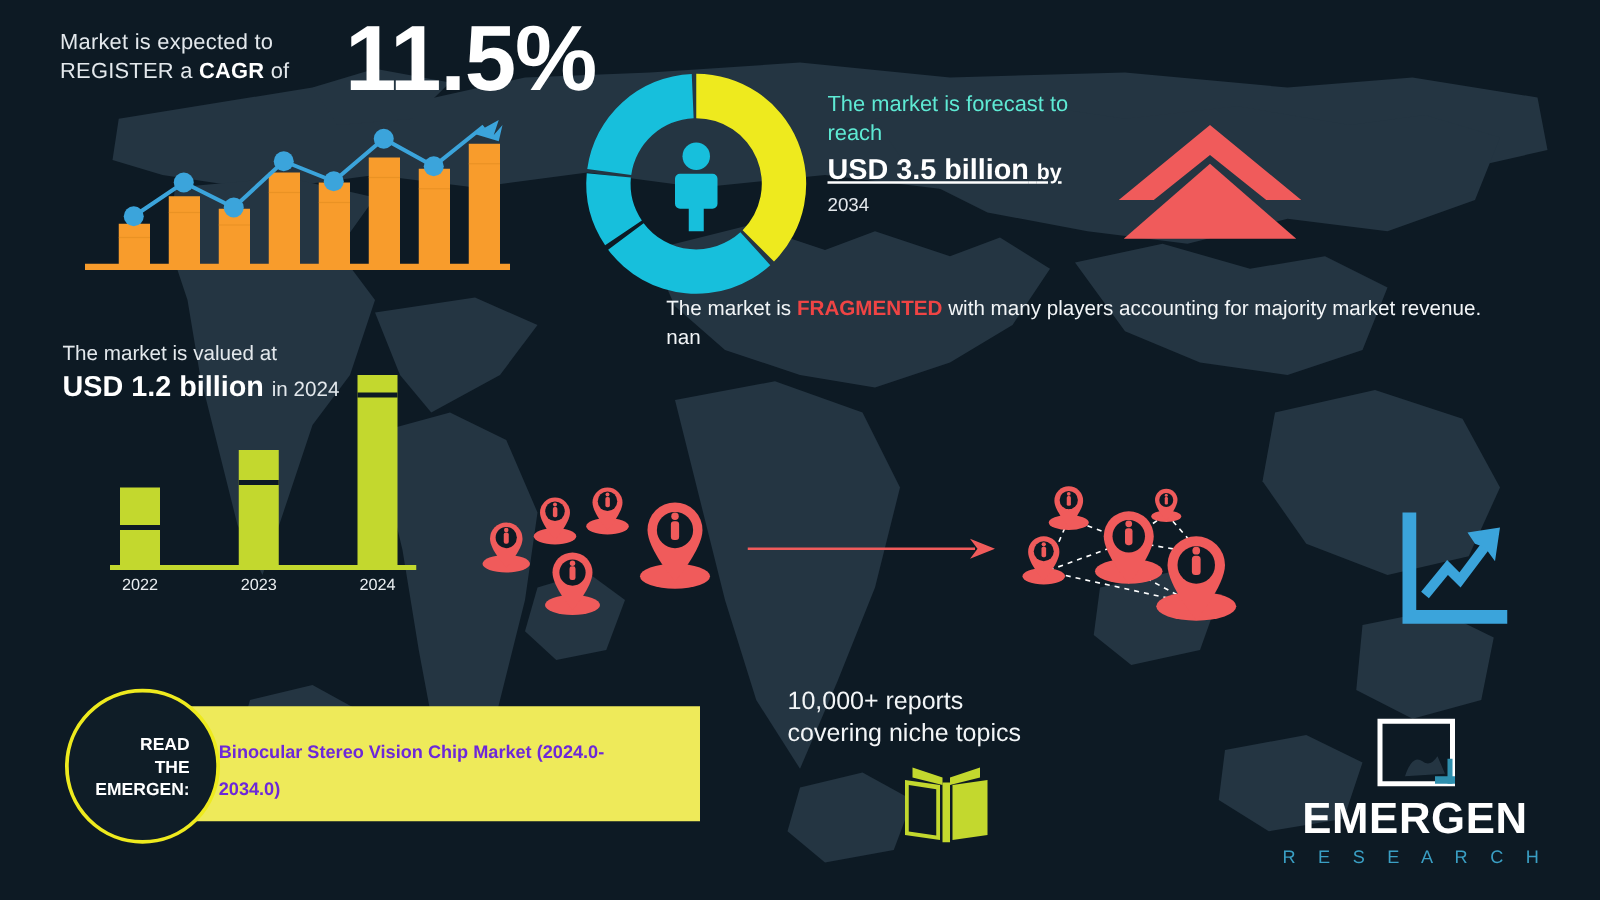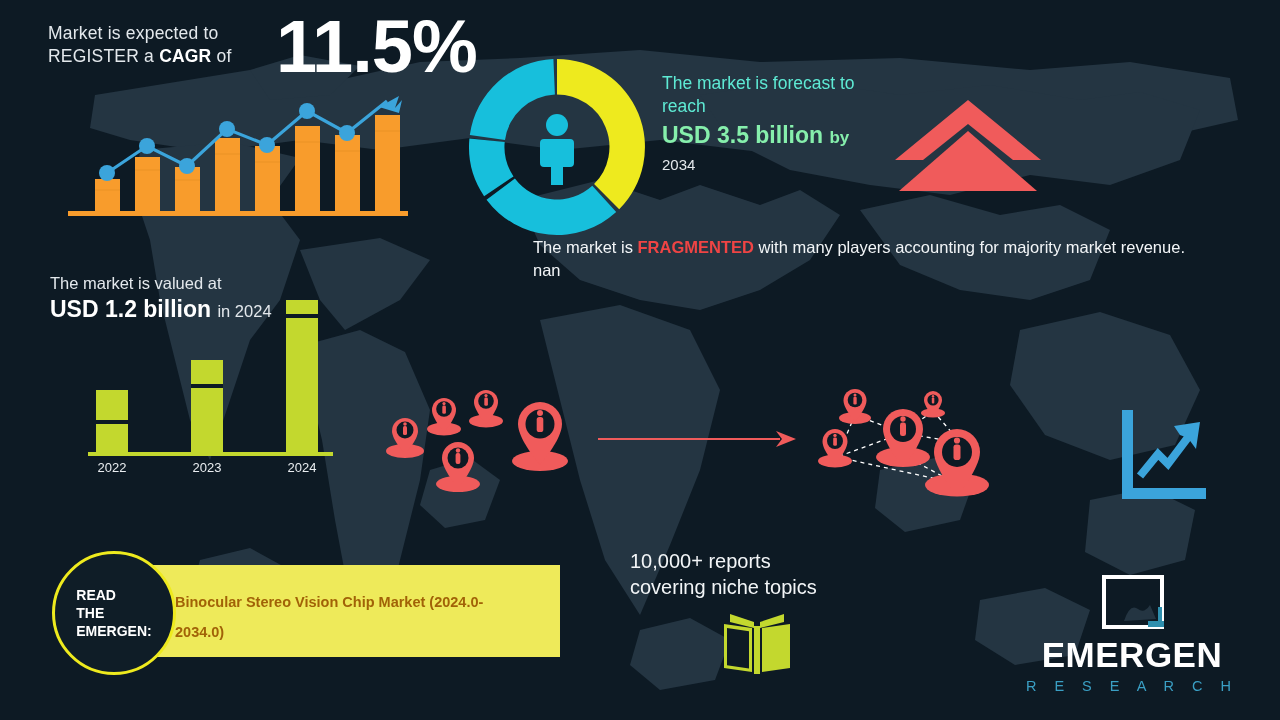--- a/index.html
+++ b/index.html
@@ -28,21 +28,21 @@
 
   
   #orange-chart{left:68px;top:78px;width:340px;height:142px;}
 
   
   #donut{left:462px;top:52px;width:190px;height:190px;}
 
   
   #forecast-block{left:662px;top:72px;width:230px;}
   #forecast-lead{font-size:17.5px;line-height:23px;color:#5eead4;}
-  #forecast-value{font-size:23px;font-weight:bold;color:#86efac;line-height:30px;margin-top:2px;}
+  #forecast-value{font-size:23px;font-weight:bold;color:#ffffff;line-height:30px;margin-top:2px;text-decoration:underline;}
   #forecast-value .small{font-size:17px;font-weight:bold;}
   #forecast-year{font-size:15px;color:#e3e8ec;line-height:23px;}
 
   
   #chevrons{left:893px;top:98px;width:150px;height:95px;}
 
   
   #fragmented{
     left:533px;top:236px;width:680px;
     font-size:16.5px;line-height:23px;color:#f2f5f7;
@@ -65,29 +65,29 @@
 
   
   #growth-icon{left:1118px;top:408px;width:88px;height:92px;}
 
   
   #report-bar{
     left:150px;top:565px;width:410px;height:92px;background:#eeea5a;
   }
   #report-title{
     position:absolute;left:25px;top:22px;width:345px;
-    font-size:14.5px;font-weight:bold;color:#a16207;line-height:30px;
+    font-size:14.5px;font-weight:bold;color:#6d28d9;line-height:30px;
   }
   #report-circle{
     left:52px;top:551px;width:118px;height:118px;border-radius:50%;
     background:#0f1d27;border:3px solid #eeea1e;
     display:flex;align-items:center;justify-content:center;
   }
   #report-circle-label{
-    font-size:14px;font-weight:bold;color:#ffffff;text-align:left;line-height:18px;
+    font-size:14px;font-weight:bold;color:#ffffff;text-align:right;line-height:18px;
   }
 
   
   #reports-block{left:630px;top:548px;width:300px;}
   #reports-text{font-size:20px;color:#f2f5f7;line-height:26px;}
   #book-icon{left:718px;top:612px;width:78px;height:62px;}
 
   
   #logo{left:1012px;top:573px;width:240px;height:128px;}
   #logo-name{

